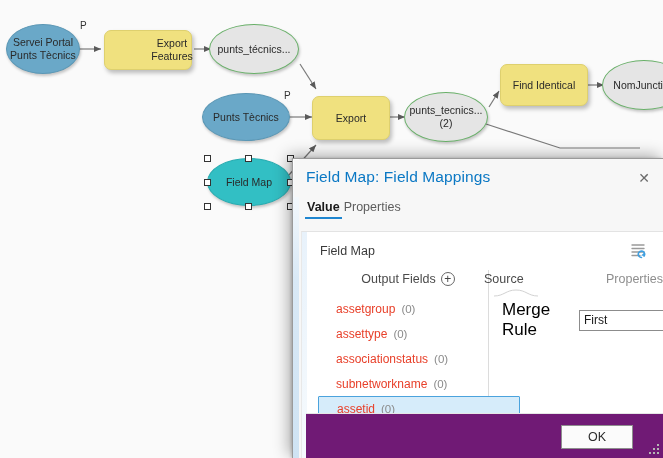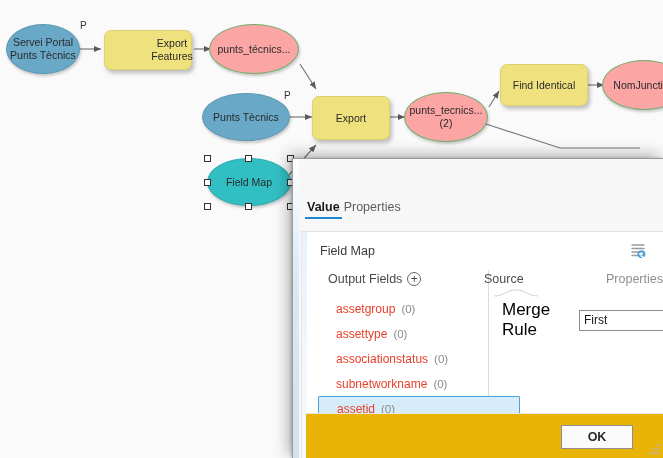--- a/index.html
+++ b/index.html
@@ -44,21 +44,21 @@
     white-space: pre-line;
   }
   .node.ellipse-var {
     border-radius: 50%;
     background: #6aa8c8;
     border: 1px solid #5b97b5;
     box-shadow: 1px 2px 3px rgba(0,0,0,0.22);
   }
   .node.ellipse-out {
     border-radius: 50%;
-    background: #fca5a5;
+    background: #e5e5e5;
     border: 1px solid #69b069;
     box-shadow: 1px 2px 3px rgba(0,0,0,0.22);
   }
   .node.ellipse-sel {
     border-radius: 50%;
     background: #32bfc4;
     border: 1px solid #27acb1;
     box-shadow: 1px 2px 3px rgba(0,0,0,0.22);
   }
   .node.tool {
@@ -210,21 +210,21 @@
   #hdr-outputs {
     position: absolute;
     left: 12px;
     top: 2px;
     width: 160px;
     text-align: center;
     font-size: 12.5px;
     color: #4a4a4a;
     display: flex;
     align-items: center;
-    justify-content: flex-start;
+    justify-content: center;
     gap: 5px;
   }
   .plus-circle {
     display: inline-flex;
     align-items: center;
     justify-content: center;
     width: 14px;
     height: 14px;
     border: 1px solid #666;
     border-radius: 50%;
@@ -341,23 +341,22 @@
     font-size: 10px;
     color: #2b2b2b;
   }
 
   #footer {
     position: absolute;
     left: 4px;
     right: 0;
     bottom: 0;
     height: 44px;
-    background: #eab308;
+    background: #701a75;
     border-top: 1px solid #e6e6e6;
-    font-weight: bold;
   }
   #ok-btn {
     position: absolute;
     right: 30px;
     top: 11px;
     width: 72px;
     height: 24px;
     border: 1px solid #8e8e8e;
     background: #fbfbfb;
     font-size: 12.5px;
@@ -458,20 +457,24 @@
   <div class="handle" style="left:204px; top:179px;"></div>
   <div class="handle" style="left:287px; top:179px;"></div>
   <div class="handle" style="left:204px; top:203px;"></div>
   <div class="handle" style="left:245px; top:203px;"></div>
   <div class="handle" style="left:287px; top:203px;"></div>
 </div>
 
 <div id="dialog">
   <div id="dialog-accent"></div>
 
+  <div id="titlebar">
+    <div id="dlg-title">Field Map: Field Mappings</div>
+    <div id="close-btn">✕</div>
+  </div>
 
   <div id="tabs">
     <div class="tab active">Value</div>
     <div class="tab">Properties</div>
   </div>
 
   <div id="panel">
     <div id="panel-accent"></div>
 
     <div id="fieldmap-label">Field Map</div>

